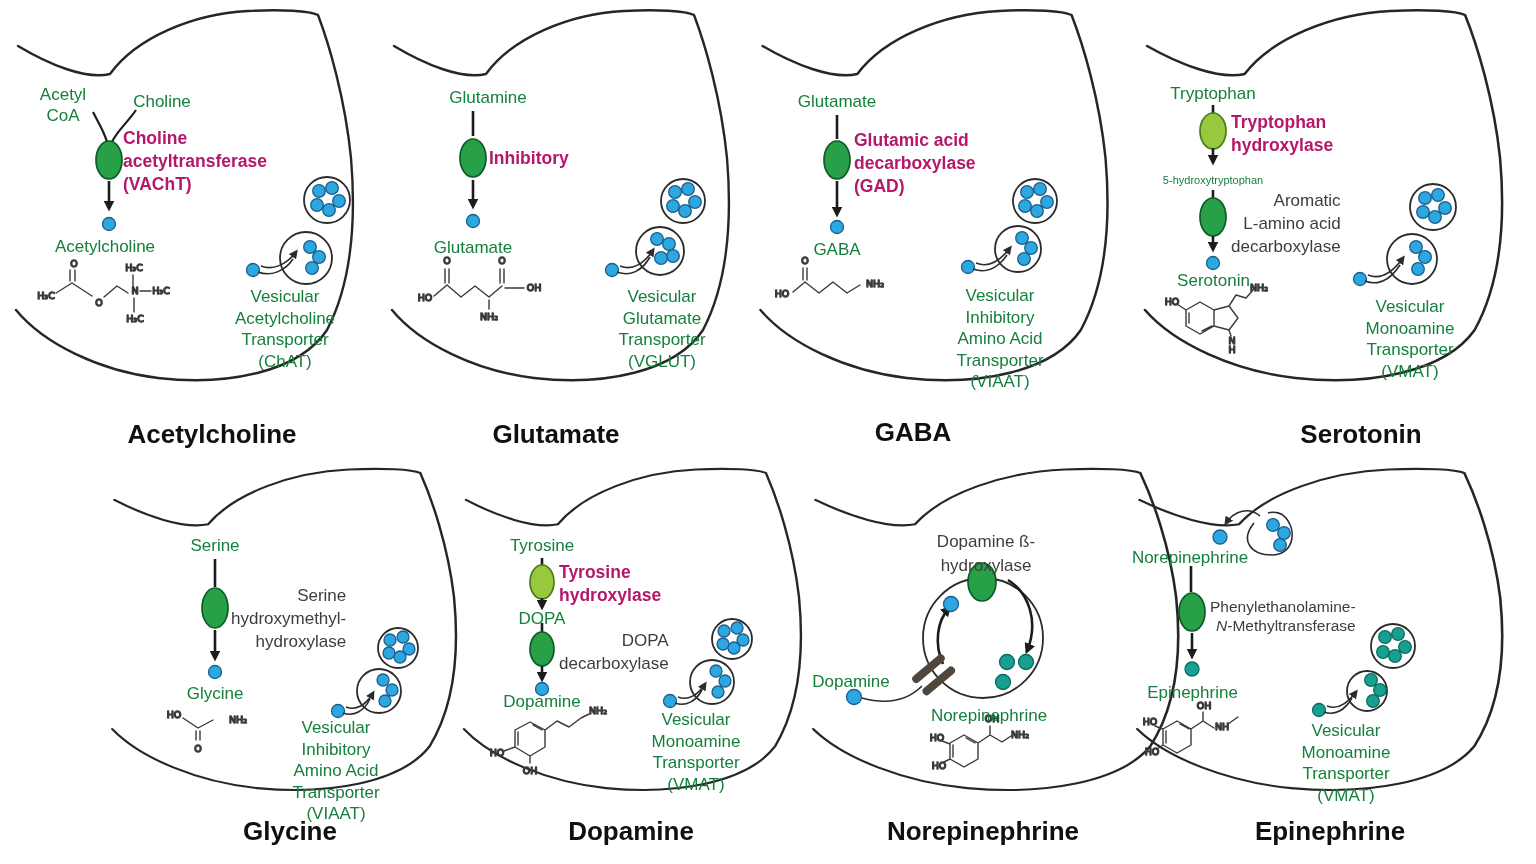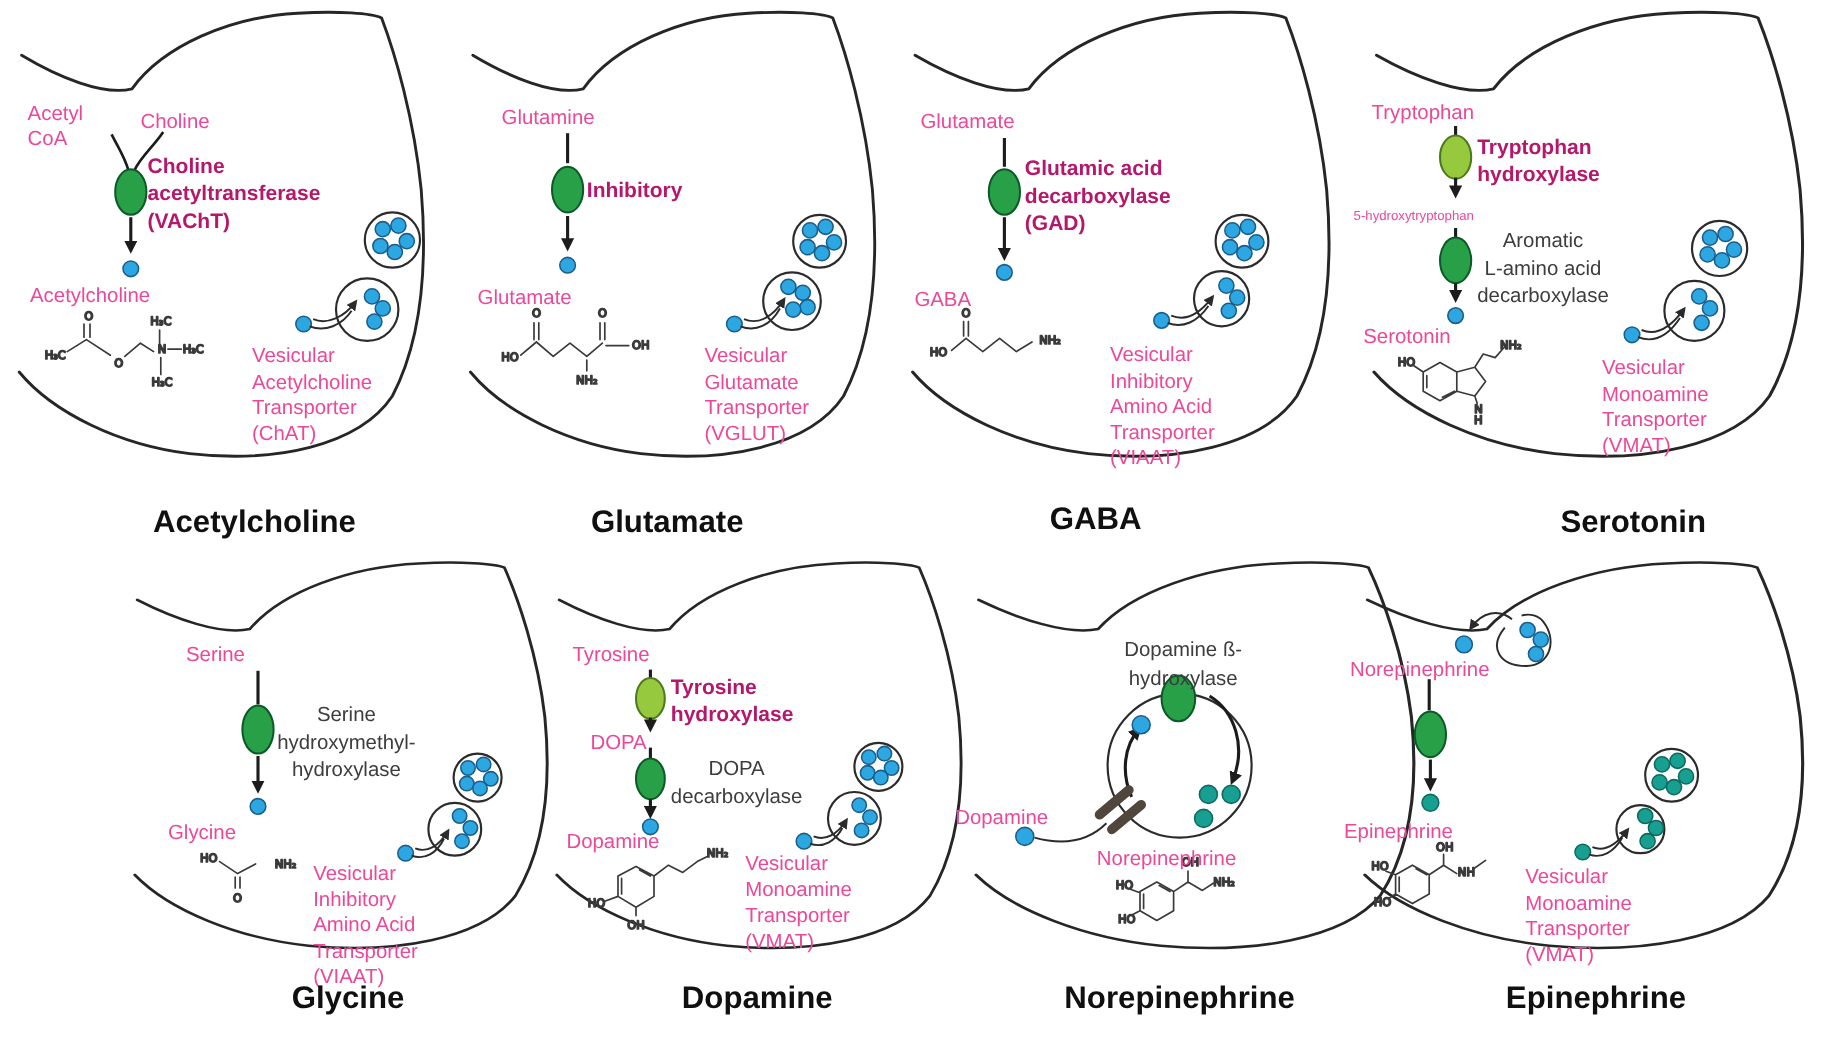--- a/index.html
+++ b/index.html
@@ -1,24 +1,24 @@
 <!DOCTYPE html>
 <html><head>
 <meta charset="utf-8">
 <style>
   html,body{margin:0;padding:0;background:#fff}
   #stage{position:relative;width:1536px;height:864px;background:#ffffff;overflow:hidden;
          font-family:"Liberation Sans",sans-serif}
   .panel{position:absolute}
   .panel>svg{position:absolute;left:0;top:0;overflow:visible}
   .abs{position:absolute;white-space:nowrap}
-  .t{position:absolute;color:#ec4899;font-size:17px;line-height:21px;text-align:left;white-space:nowrap}
+  .t{position:absolute;color:#15803d;font-size:17px;line-height:21px;text-align:center;white-space:nowrap}
   .sm{font-size:11px}
   .mag{color:#b5176b;font-weight:700;font-size:17.5px;line-height:23px;text-align:left}
-  .blk{color:#3d3d3d;font-size:17px;line-height:23px;text-align:center}
+  .blk{color:#3d3d3d;font-size:17px;line-height:23px;text-align:right}
   .enzsm{font-size:15.5px;line-height:19px}
   .tr{font-size:17px;line-height:21.5px}
   .it{font-style:italic}
   .ttl{position:absolute;font-weight:700;color:#101010;font-size:26px;text-align:center;width:300px;white-space:nowrap}
   svg .mem{fill:none;stroke:#262626;stroke-width:2.4;stroke-linecap:round}
   svg .ves{fill:#fff;stroke:#2b2b2b;stroke-width:1.8}
   svg .arr{fill:none;stroke:#1c1c1c;stroke-width:2.6}
   svg .thin{fill:none;stroke:#2b2b2b;stroke-width:1.6}
   svg .cv{fill:none;stroke:#1c1c1c;stroke-width:2.2}
   svg .sk{fill:none;stroke:#3a3a3a;stroke-width:1.4;stroke-linejoin:round;stroke-linecap:round}
@@ -475,20 +475,24 @@
         <circle class="ves" cx="247" cy="231" r="20"></circle>
         <circle class="dt" cx="251" cy="220" r="6.3"></circle>
           <circle class="dt" cx="260" cy="230" r="6.3"></circle>
           <circle class="dt" cx="253" cy="241" r="6.3"></circle>
         <circle class="dt" cx="199" cy="250" r="6.5"></circle>
         <path class="thin" d="M207 246 C217 250,227 244,236 232" marker-end="url(#fh8)"></path>
         <path class="thin" d="M204 252 C215 256,225 250,232 238"></path>
       </g>
     </svg>
     <div class="t" style="left:5px;top:87px;width:130px">Norepinephrine</div>
+    <div class="abs blk enzsm" style="left:90px;top:137px">
+      <div>Phenylethanolamine-</div>
+      <div><span class="it">N</span><span>-Methyltransferase</span></div>
+    </div>
     <div class="t" style="left:0;top:222px;width:145px">Epinephrine</div>
     <div class="abs t tr" style="left:151px;top:260px;width:150px">
       <div>Vesicular</div>
         <div>Monoamine</div>
         <div>Transporter</div>
         <div>(VMAT)</div>
     </div>
     <div class="ttl" style="left:60px;top:356px">Epinephrine</div>
   </div>
 

